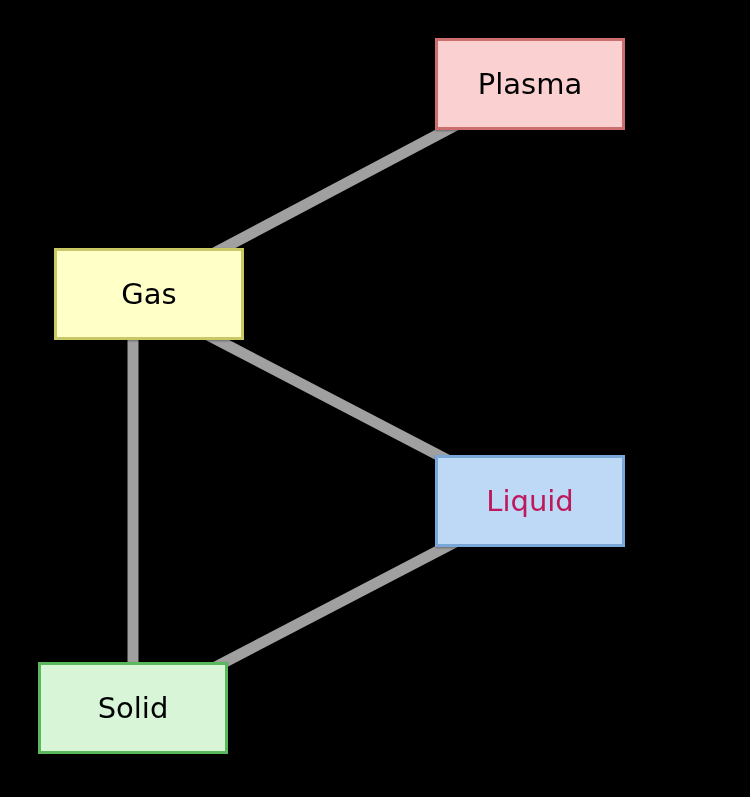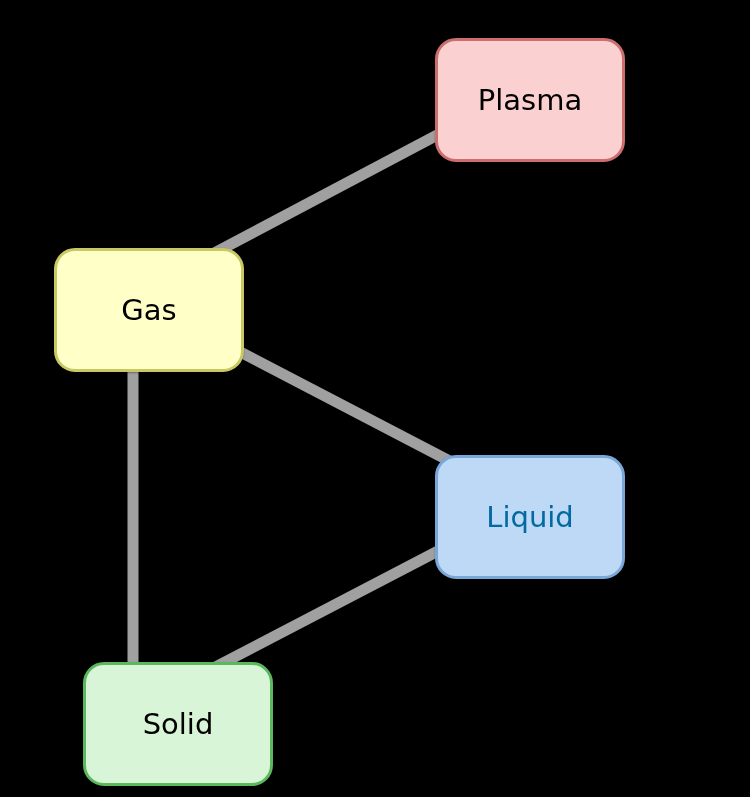--- a/index.html
+++ b/index.html
@@ -18,35 +18,35 @@
   .edges-layer {
     position: absolute;
     left: 0;
     top: 0;
     width: 750px;
     height: 797px;
   }
   .node {
     position: absolute;
     width: 190px;
-    height: 124px;
+    height: 92px;
     box-sizing: border-box;
     border: 3px solid #888888;
-    border-radius: 21px;
+    border-radius: 0;
     display: flex;
     align-items: center;
     justify-content: center;
     font-size: 29px;
     color: #000000;
     box-shadow: 0 1px 2px rgba(0,0,0,0.35);
   }
   .node-plasma { left: 435px; top: 38px; }
   .node-gas    { left: 54px;  top: 248px; }
   .node-liquid { left: 435px; top: 455px; }
-  .node-solid  { left: 38px;  top: 662px; margin-left: 45px; }
+  .node-solid  { left: 38px;  top: 662px; }
   .node-label {
     pointer-events: none;
     user-select: none;
   }
 </style>
 </head>
 <body>
 
 <div class="stage">
 
@@ -58,21 +58,21 @@
   </svg>
 
   <div class="node node-plasma" style="background-color: rgb(251, 208, 208); border-color: rgb(204, 110, 110); color: rgb(0, 0, 0);">
     <span class="node-label">Plasma</span>
   </div>
 
   <div class="node node-gas" style="background-color: rgb(255, 255, 200); border-color: rgb(200, 200, 100); color: rgb(0, 0, 0);">
     <span class="node-label">Gas</span>
   </div>
 
-  <div class="node node-liquid" style="background-color: rgb(189, 217, 245); border-color: rgb(121, 168, 216); color: #0369a1;">
+  <div class="node node-liquid" style="background-color: rgb(189, 217, 245); border-color: rgb(121, 168, 216); color: #be185d;">
     <span class="node-label">Liquid</span>
   </div>
 
   <div class="node node-solid" style="background-color: rgb(216, 245, 216); border-color: rgb(92, 184, 92); color: rgb(0, 0, 0);">
     <span class="node-label">Solid</span>
   </div>
 
 </div>
 
 </body></html>

